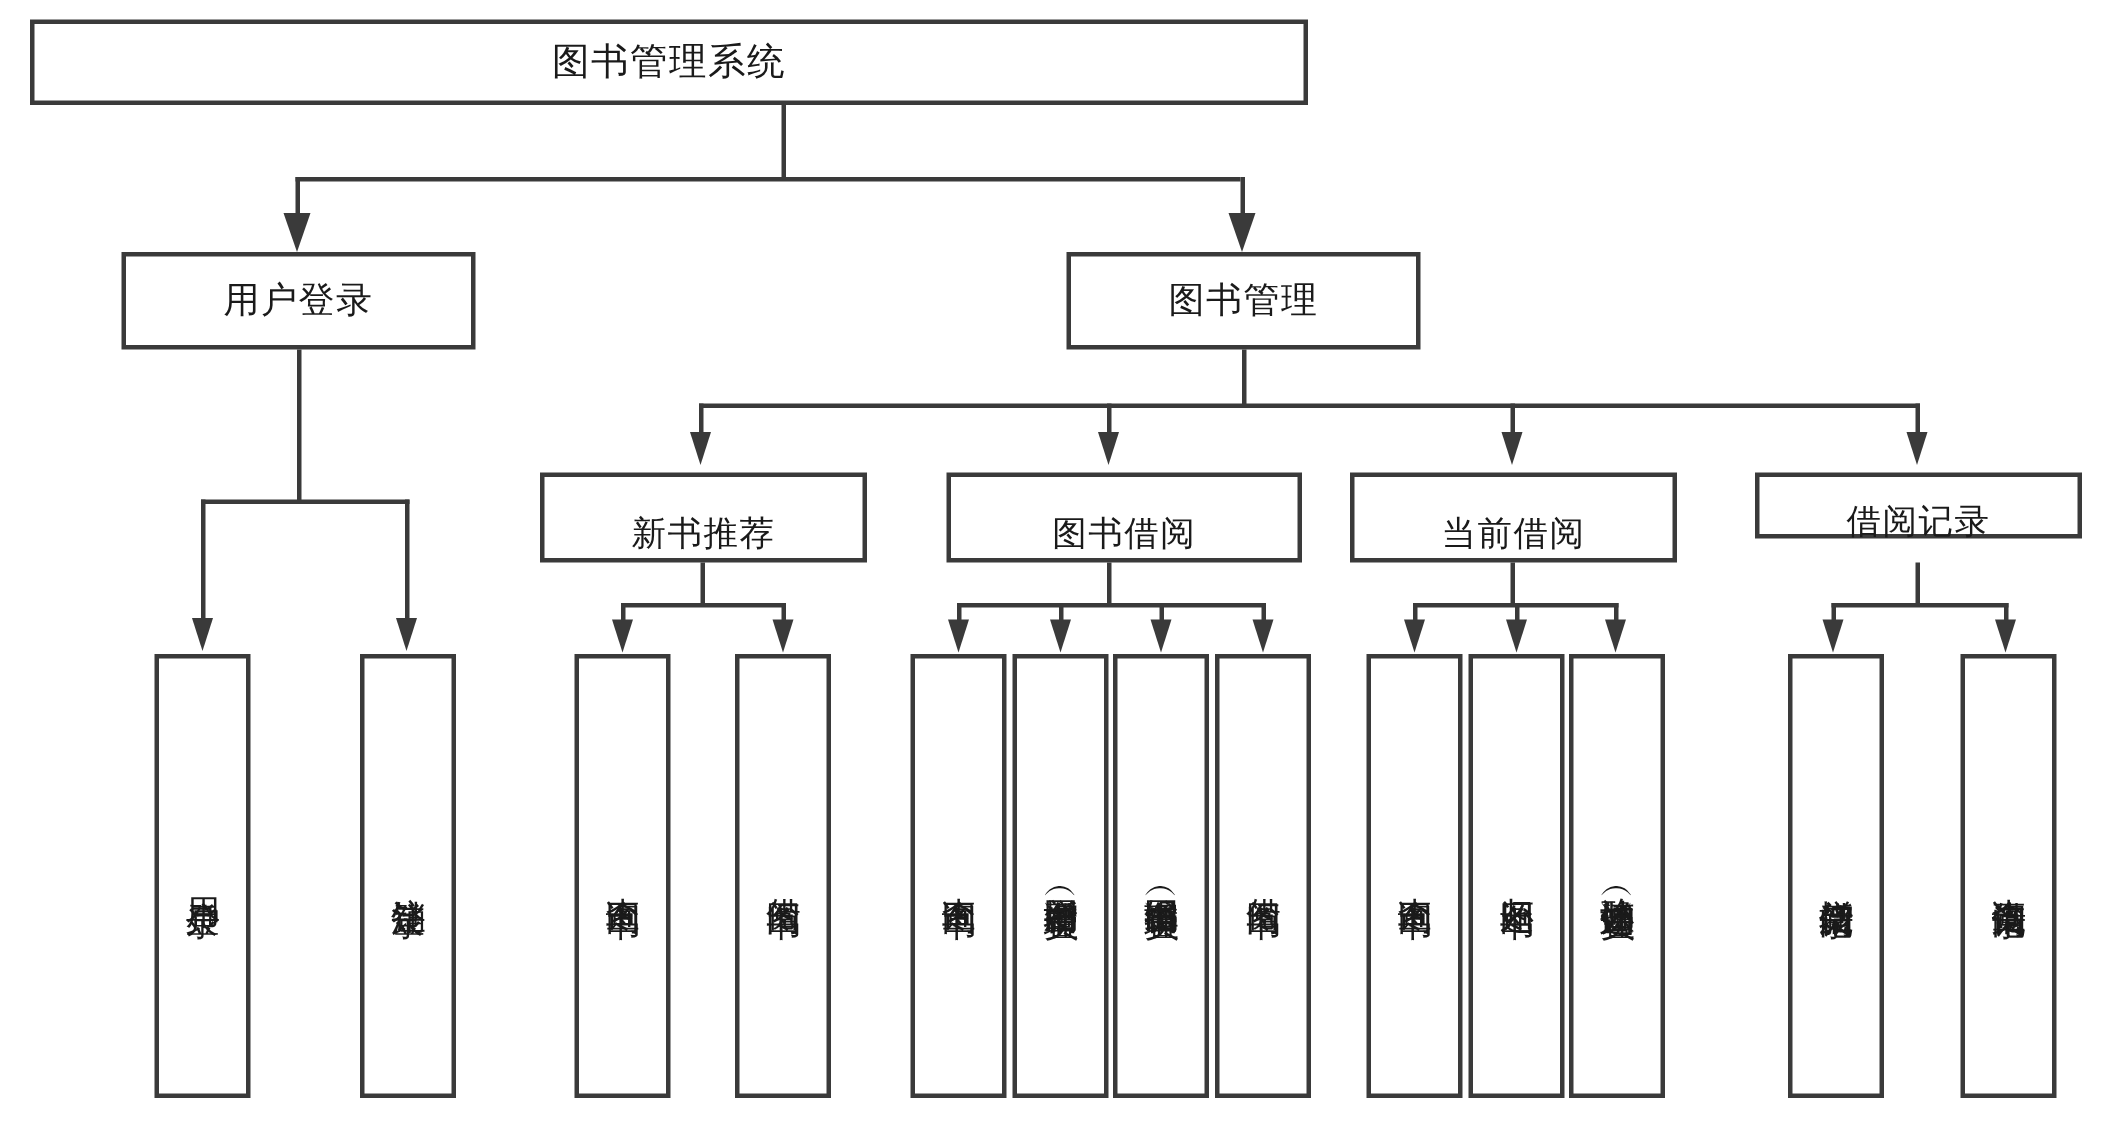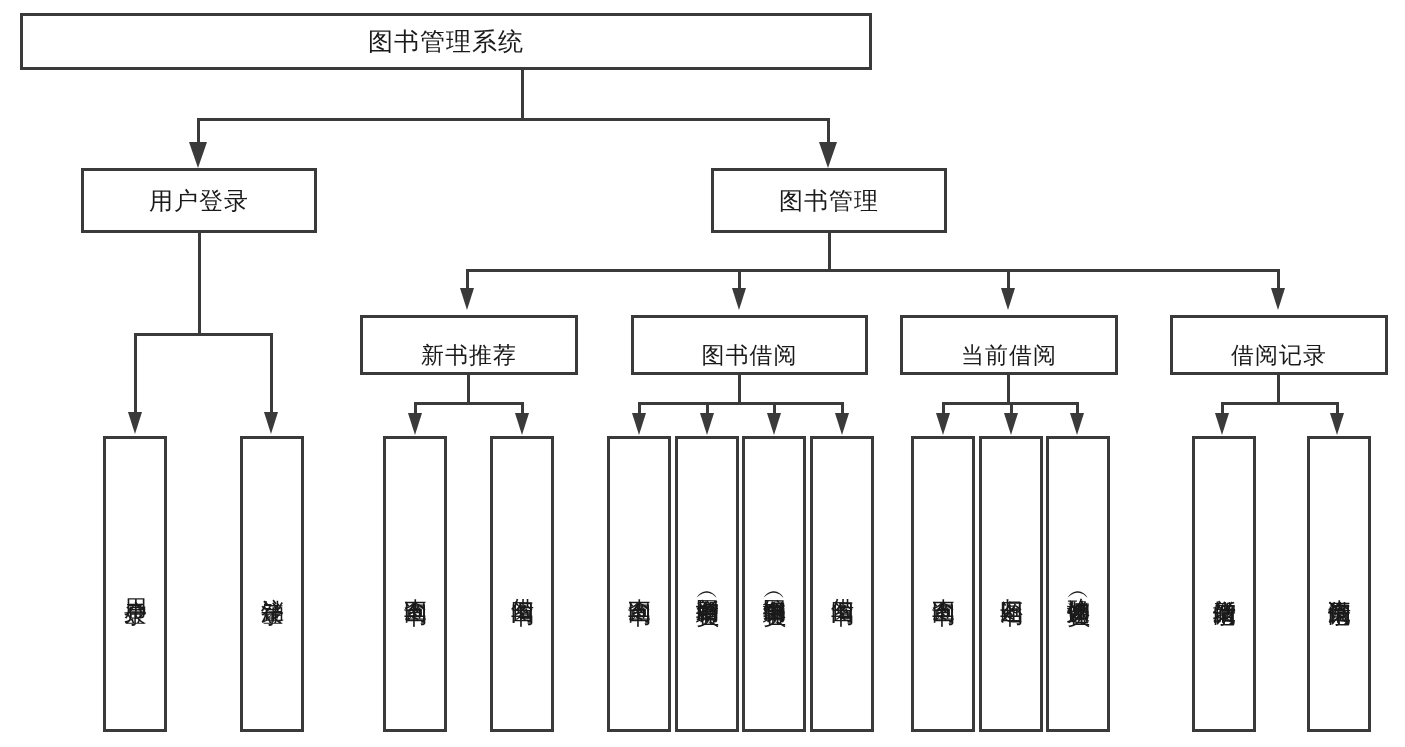--- a/index.html
+++ b/index.html
@@ -145,21 +145,21 @@
 
   <div class="node n-l2" style="left:360px;top:315px;width:218px;height:60px;">
     <span class="label">新书推荐</span>
   </div>
   <div class="node n-l2" style="left:631px;top:315px;width:237px;height:60px;">
     <span class="label">图书借阅</span>
   </div>
   <div class="node n-l2" style="left:900px;top:315px;width:218px;height:60px;">
     <span class="label">当前借阅</span>
   </div>
-  <div class="node n-l2" style="left:1170px;top:315px;width:218px;height:60px;">
+  <div class="node n-l2" style="left:1170px;top:315px;width:218px;height:44px;">
     <span class="label">借阅记录</span>
   </div>
 
   <div class="ln v" style="left:467px;top:375px;width:3px;height:29px;"></div>
   <div class="ln h" style="left:414px;top:402px;width:110px;height:3px;"></div>
   <div class="ln v" style="left:414px;top:402px;width:3px;height:14px;"></div>
   <div class="arrow" style="left:408px;top:413px;"></div>
   <div class="ln v" style="left:521px;top:402px;width:3px;height:14px;"></div>
   <div class="arrow" style="left:515px;top:413px;"></div>
 

